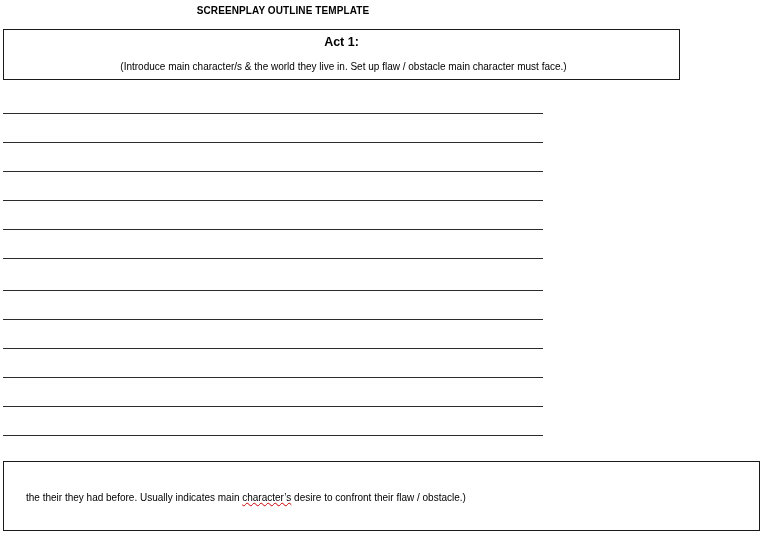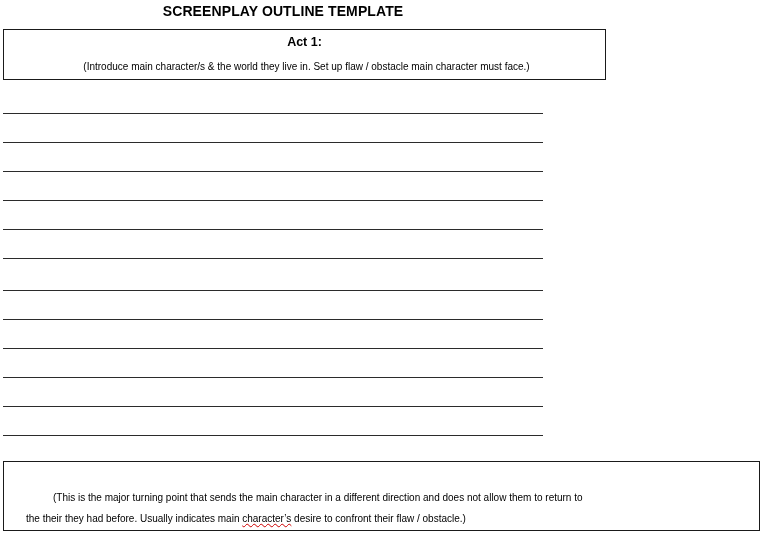--- a/index.html
+++ b/index.html
@@ -24,39 +24,39 @@
     background: #ffffff;
   }
 
   
   .doc-title {
     position: absolute;
     left: 0;
     top: 3px;
     width: 566px;
     text-align: center;
-    font-size: 14px;
+    font-size: 10px;
     font-weight: bold;
     letter-spacing: 0.1px;
     line-height: 16px;
     white-space: nowrap;
   }
 
   
   .section-box {
     position: absolute;
     box-sizing: border-box;
     border: 1.5px solid #1a1a1a;
     background: #ffffff;
   }
 
   #act1-box {
     left: 3px;
     top: 29px;
-    width: 603px;
+    width: 677px;
     height: 51px;
   }
 
   #plot-point-box {
     left: 3px;
     top: 461px;
     width: 757px;
     height: 70px;
   }
 
@@ -152,18 +152,17 @@
       <div class="rule-line" style="top: 194px; left: 3px; width: 540px;"></div>
       <div class="rule-line" style="top: 223px; left: 3px; width: 540px;"></div>
       <div class="rule-line" style="top: 252px; left: 3px; width: 540px;"></div>
       <div class="rule-line" style="top: 281px; left: 3px; width: 540px;"></div>
       <div class="rule-line" style="top: 310px; left: 3px; width: 540px;"></div>
       <div class="rule-line" style="top: 339px; left: 3px; width: 540px;"></div>
     </div>
 
   <div class="section-box" id="plot-point-box">
     <div class="box-body">
-      <span class="line-a">(This is the major turning point that sends the main character in a different direction and does not allow them to return to</span>
       <span class="line-b"><span>the their they had before. Usually indicates main </span><span class="spellerror">character’s</span><span> desire to confront their flaw / obstacle.)</span></span>
     </div>
   </div>
 
 </div>
 
 </body></html>

